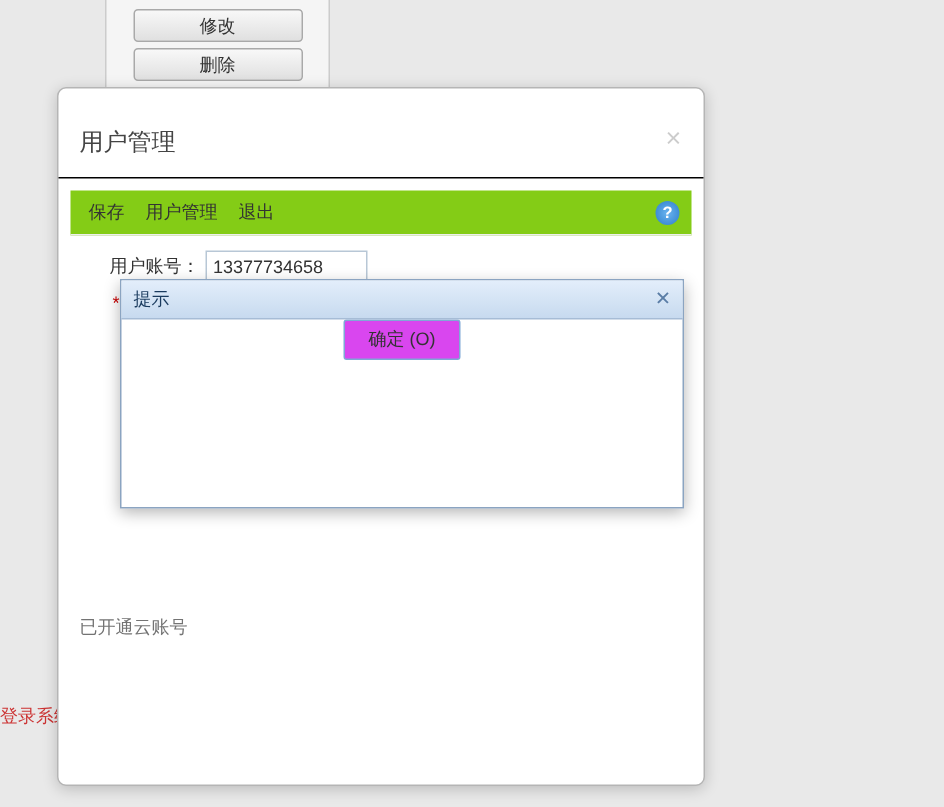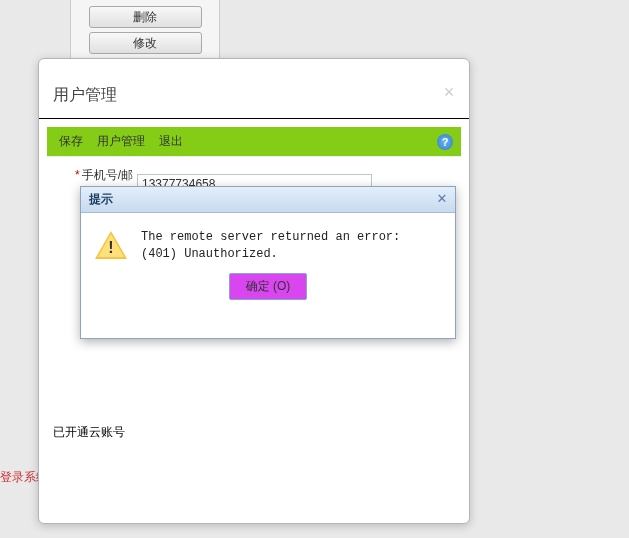--- a/index.html
+++ b/index.html
@@ -128,22 +128,22 @@
       height: 21px;
       padding: 0 4px;
       font-size: 12px;
       color: #333;
     }
     .input-small { width: 108px; }
     .input-large { width: 235px; }
     .cloud-link {
       position: absolute;
       left: 14px;
-      bottom: 82px;
-      color: #000000;
+      bottom: 96px;
+      color: #737373;
       font-size: 12px;
       text-decoration: none;
       cursor: pointer;
     }
     
     .alert {
       position: absolute;
       top: 186px;
       left: 80px;
       width: 376px;
@@ -157,21 +157,21 @@
       background: linear-gradient(#e3eefb, #c7daef);
       border-bottom: 1px solid #a6bcd6;
       display: flex;
       align-items: center;
       padding: 0 8px;
       position: relative;
     }
     .alert-title {
       font-size: 12px;
       color: #1a3b5e;
-      font-weight: bold;
+      font-weight: normal;
     }
     .alert-close {
       position: absolute;
       right: 5px;
       top: 4px;
       width: 16px;
       height: 16px;
       cursor: pointer;
       color: #5a7da6;
       font-size: 13px;
@@ -234,53 +234,51 @@
       font-size: 12px;
       color: #333;
       cursor: pointer;
       border-radius: 2px;
     }
   </style>
 </head>
 <body>
 
 <div class="bg-panel">
+  <button class="bg-btn">修改</button>
   <button class="bg-btn">删除</button>
-  <button class="bg-btn">修改</button>
 </div>
 
 <div class="left-text">登录系统</div>
 
 <div class="dialog">
   <div class="dialog-header">
     <div class="dialog-title">用户管理</div>
     <div class="dialog-close">×</div>
   </div>
   <div class="toolbar">
     <span class="toolbar-item">保存</span>
     <span class="toolbar-item">用户管理</span>
     <span class="toolbar-item">退出</span>
     <span class="help-icon">?</span>
   </div>
   <div class="form">
     <div class="form-row">
+      <span class="form-label">用户账号：</span>
+      <input class="form-input input-small" value="13377734658" style="">
+    </div>
+    <div class="form-row">
       <span class="form-label"><span class="req">*</span><span>手机号/邮箱：</span></span>
       <input class="form-input input-large" value="13377734658" style="">
     </div>
   </div>
   <a class="cloud-link">已开通云账号</a>
 </div>
 
 <div class="alert">
   <div class="alert-header">
     <span class="alert-title">提示</span>
     <span class="alert-close">✕</span>
   </div>
-  <div class="alert-body">
-    <div class="warning-icon-wrap">
-      <div class="warning-icon"></div>
-    </div>
-    <div class="alert-msg">The remote server returned an error: (401) Unauthorized.</div>
-  </div>
   <div class="alert-footer">
     <button class="ok-btn">确定 (O)</button>
   </div>
 </div>
 
 </body></html>

